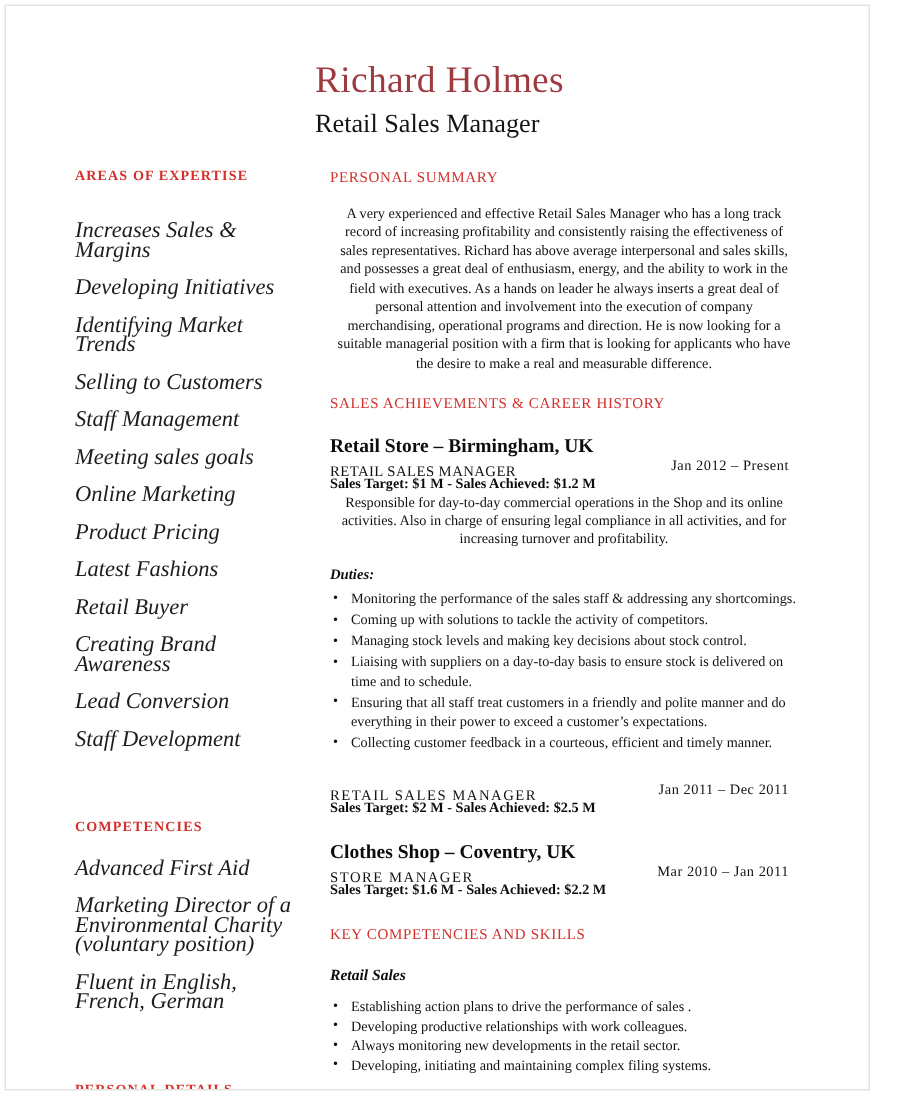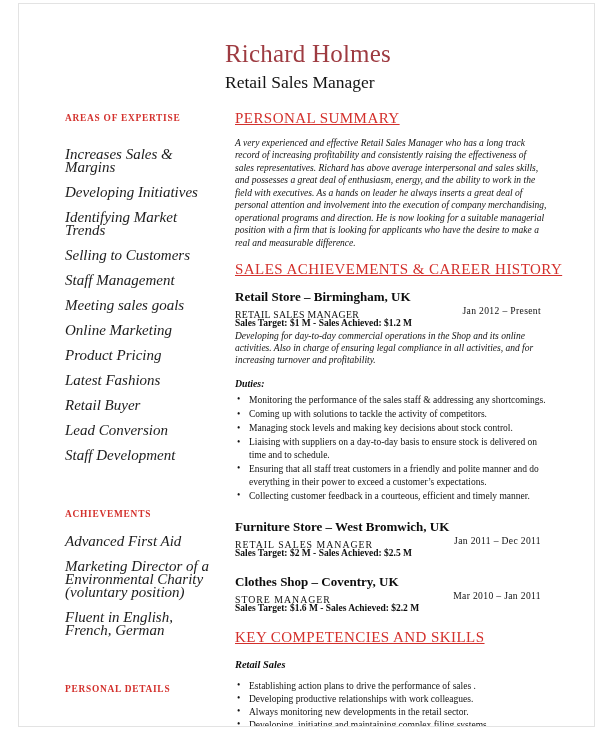--- a/index.html
+++ b/index.html
@@ -9,21 +9,21 @@
   }
   body {
     width: 600px;
     height: 730px;
     font-family: "Liberation Serif", "DejaVu Serif", serif;
     overflow: hidden;
   }
 
   #page {
     position: absolute;
-    left: 18px;
+    left: 3px;
     top: 3px;
     width: 577px;
     height: 724px;
     background: #ffffff;
     border: 1px solid #e3e3e3;
     box-sizing: border-box;
     overflow: hidden;
   }
 
   
@@ -80,34 +80,32 @@
 
   
   .main {
     position: absolute;
     left: 216px;
     top: 108px;
     width: 312px;
   }
   .sec-head {
     font-family: "Liberation Serif", "DejaVu Serif", serif;
-    font-size: 15px;
+    font-size: 10px;
     line-height: 13px;
     letter-spacing: 0.45px;
     color: #d3302c;
     white-space: nowrap;
-    text-decoration: underline;
   }
   .para {
     font-family: "Liberation Serif", "DejaVu Serif", serif;
     font-size: 9.5px;
     line-height: 12.45px;
     color: #111111;
-    text-align: left;
-    font-style: italic;
+    text-align: center;
   }
   .gap-8  { height: 8px; }
   .gap-10 { height: 10px; }
   .gap-12 { height: 12px; }
   .gap-14 { height: 14px; }
   .gap-16 { height: 16px; }
   .gap-4  { height: 4px; }
 
   .job-company {
     font-family: "Liberation Serif", "DejaVu Serif", serif;
@@ -207,25 +205,26 @@
     <div class="side-item">Increases Sales &amp; Margins</div>
     <div class="side-item">Developing Initiatives</div>
     <div class="side-item">Identifying Market Trends</div>
     <div class="side-item">Selling to Customers</div>
     <div class="side-item">Staff Management</div>
     <div class="side-item">Meeting sales goals</div>
     <div class="side-item">Online Marketing</div>
     <div class="side-item">Product Pricing</div>
     <div class="side-item">Latest Fashions</div>
     <div class="side-item">Retail Buyer</div>
+    <div class="side-item">Creating Brand Awareness</div>
     <div class="side-item">Lead Conversion</div>
     <div class="side-item">Staff Development</div>
 
     <div class="side-block-gap-lg"></div>
-    <div class="side-head">ACHIEVEMENTS</div>
+    <div class="side-head">COMPETENCIES</div>
     <div class="side-head-gap"></div>
 
     <div class="side-item">Advanced First Aid</div>
     <div class="side-item">Marketing Director of a Environmental Charity (voluntary position)</div>
     <div class="side-item">Fluent in English, French, German</div>
 
     <div class="side-block-gap-lg"></div>
     <div class="side-head">PERSONAL DETAILS</div>
   </div>
 
@@ -239,38 +238,37 @@
     <div class="sec-head">SALES ACHIEVEMENTS &amp; CAREER HISTORY</div>
     <div class="gap-14"></div>
 
     <div>
       <div class="job-company">Retail Store – Birmingham, UK</div>
       <div class="job-row">
         <span class="job-role">RETAIL SALES MANAGER</span>
         <span class="job-date">Jan 2012 – Present</span>
       </div>
       <div class="job-target">Sales Target: $1 M - Sales Achieved: $1.2 M</div>
-      <div class="para">Developing for day-to-day commercial operations in the Shop and its online activities. Also in charge of ensuring legal compliance in all activities, and for increasing turnover and profitability.</div>
+      <div class="para">Responsible for day-to-day commercial operations in the Shop and its online activities. Also in charge of ensuring legal compliance in all activities, and for increasing turnover and profitability.</div>
       <div class="gap-10"></div>
       <div class="duties-label">Duties:</div>
       <div class="gap-4"></div>
       <ul class="blist">
         <li>Monitoring the performance of the sales staff &amp; addressing any shortcomings.</li>
         <li>Coming up with solutions to tackle the activity of competitors.</li>
         <li>Managing stock levels and making key decisions about stock control.</li>
         <li>Liaising with suppliers on a day-to-day basis to ensure stock is delivered on time and to schedule.</li>
         <li>Ensuring that all staff treat customers in a friendly and polite manner and do everything in their power to exceed a customer’s expectations.</li>
         <li>Collecting customer feedback in a courteous, efficient and timely manner.</li>
       </ul>
     </div>
 
     <div class="gap-16"></div>
 
     <div>
-      <div class="job-company">Furniture Store – West Bromwich, UK</div>
       <div class="job-row">
         <span class="job-role wide">RETAIL SALES MANAGER</span>
         <span class="job-date">Jan 2011 – Dec 2011</span>
       </div>
       <div class="job-target">Sales Target: $2 M - Sales Achieved: $2.5 M</div>
     </div>
 
     <div class="gap-16"></div>
 
     <div>

